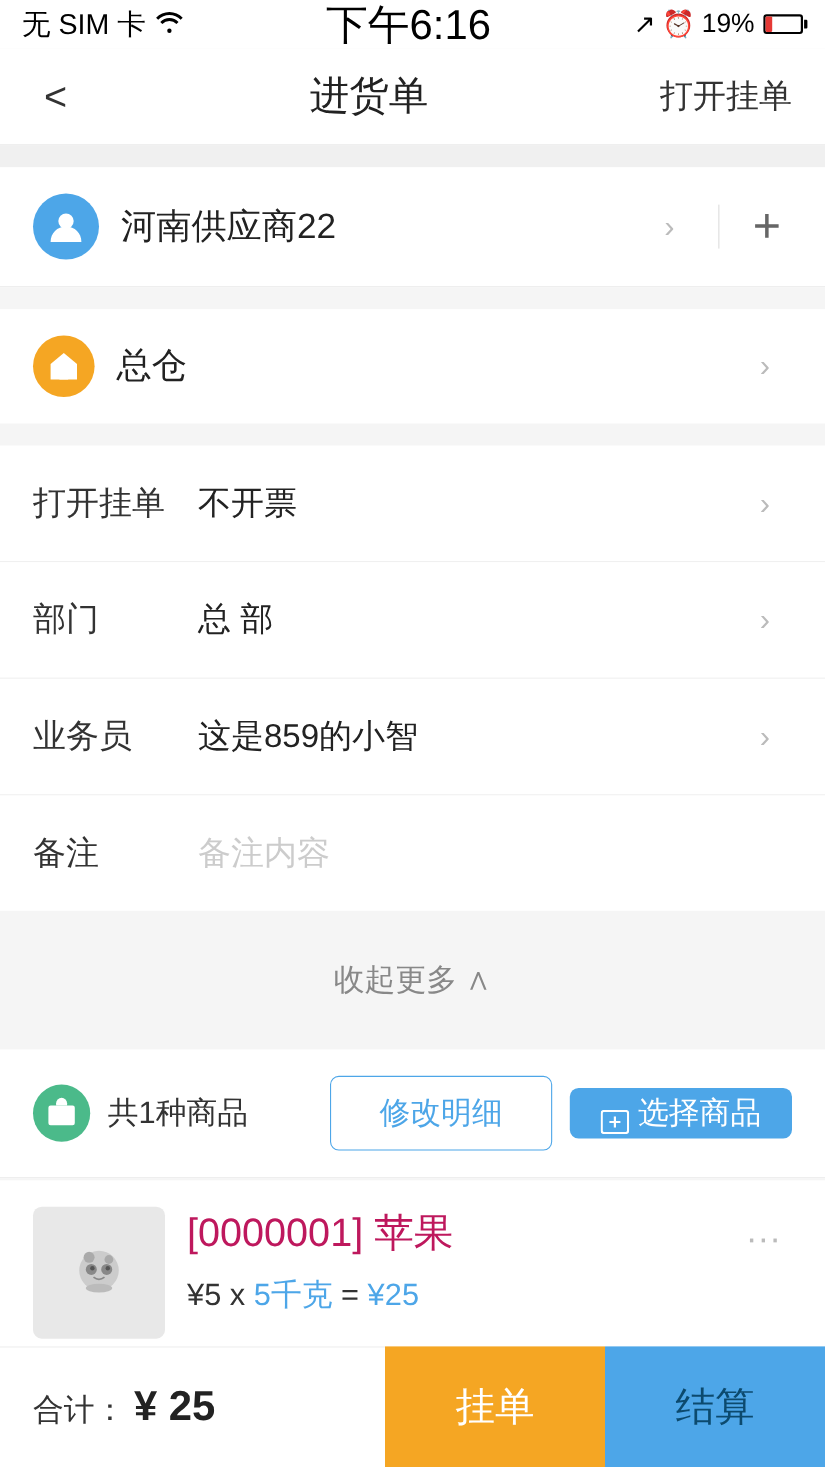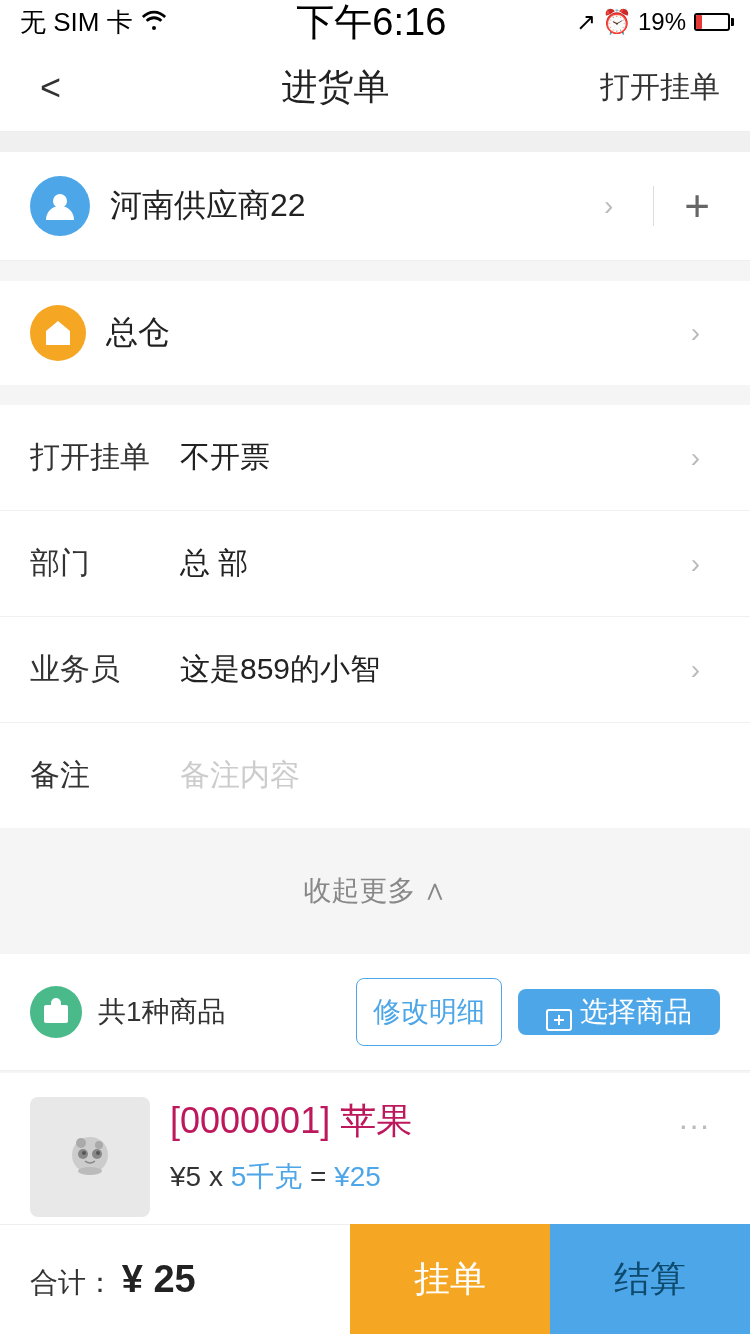--- a/index.html
+++ b/index.html
@@ -212,21 +212,21 @@
     .product-count-text {
       flex: 1;
       font-size: 28px;
       color: #333;
     }
     .btn-outline {
       border: 1.5px solid #4da6e8;
       color: #4da6e8;
       background: #fff;
       border-radius: 8px;
-      padding: 14px 16px;
+      padding: 14px 44px;
       font-size: 28px;
       cursor: pointer;
       margin-right: 16px;
     }
     .btn-primary {
       background: #4da6e8;
       color: #fff;
       border: none;
       border-radius: 8px;
       padding: 4px 28px;

